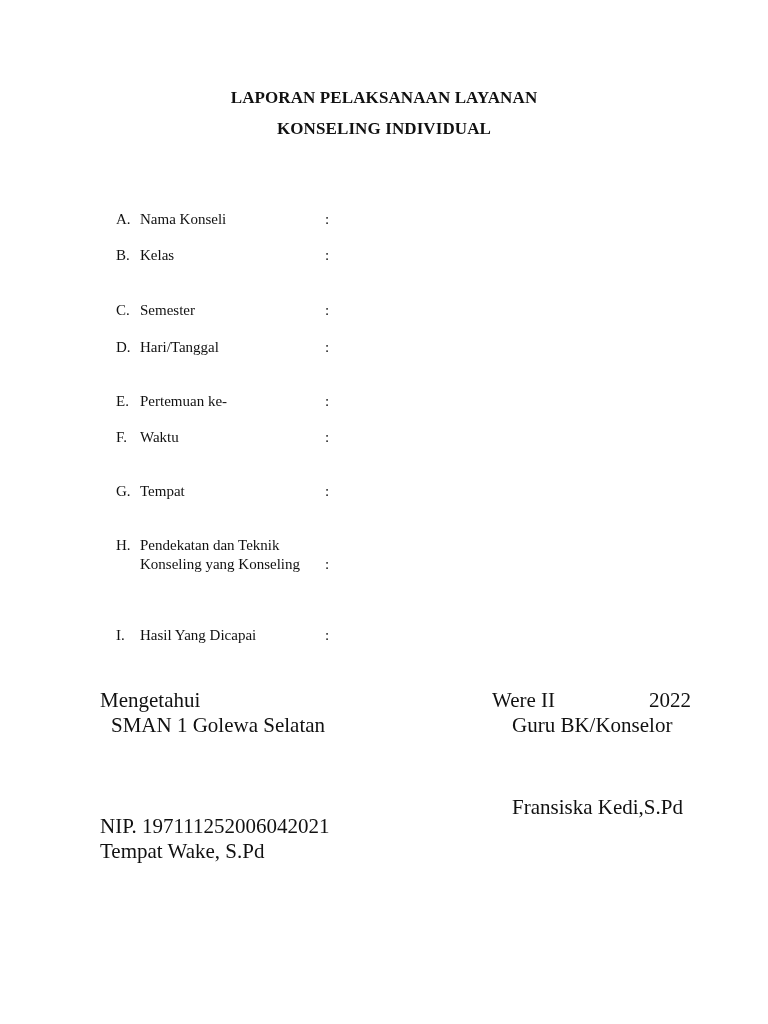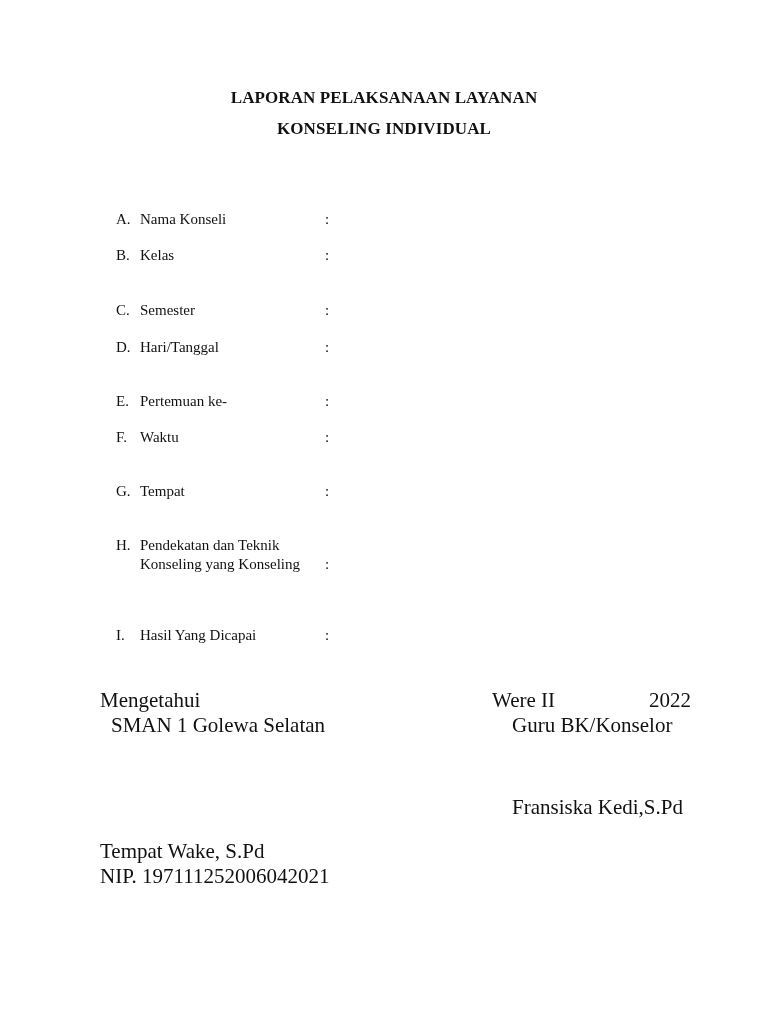--- a/index.html
+++ b/index.html
@@ -74,20 +74,20 @@
 
   <div class="field" style="top:626px;">
     <span class="letter">I.</span>
     <span class="label">Hasil Yang Dicapai</span>
     <span class="colon">:</span>
   </div>
 
   <div class="text" style="left:100px; top:691px;">Mengetahui</div>
   <div class="text" style="left:92px; top:716px;margin-left:19px;">SMAN 1 Golewa Selatan</div>
   <div class="text" style="left:100px; top:842px;">Tempat Wake, S.Pd</div>
-  <div class="text" style="left:100px; top:867px;">NIP. 197111252006042021</div>
+  <div class="text" style="left:100px; top:817px;">NIP. 197111252006042021</div>
 
   <div class="text" style="left:492px; top:691px;">Were II</div>
   <div class="text" style="left:649px; top:691px;text-align:center;">2022</div>
   <div class="text" style="left:512px; top:716px;">Guru BK/Konselor</div>
   <div class="text" style="left:512px; top:798px;">Fransiska Kedi,S.Pd</div>
 
 </div>
 
 </body></html>

